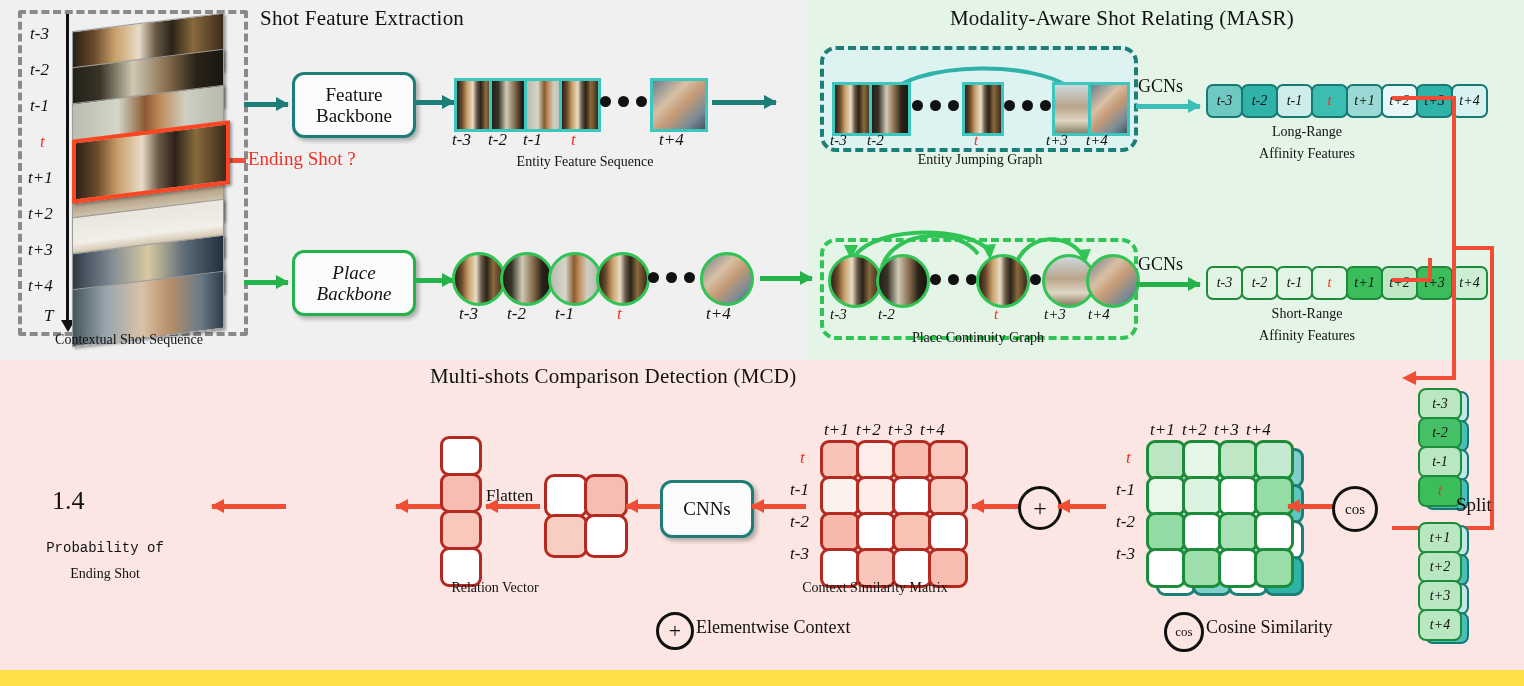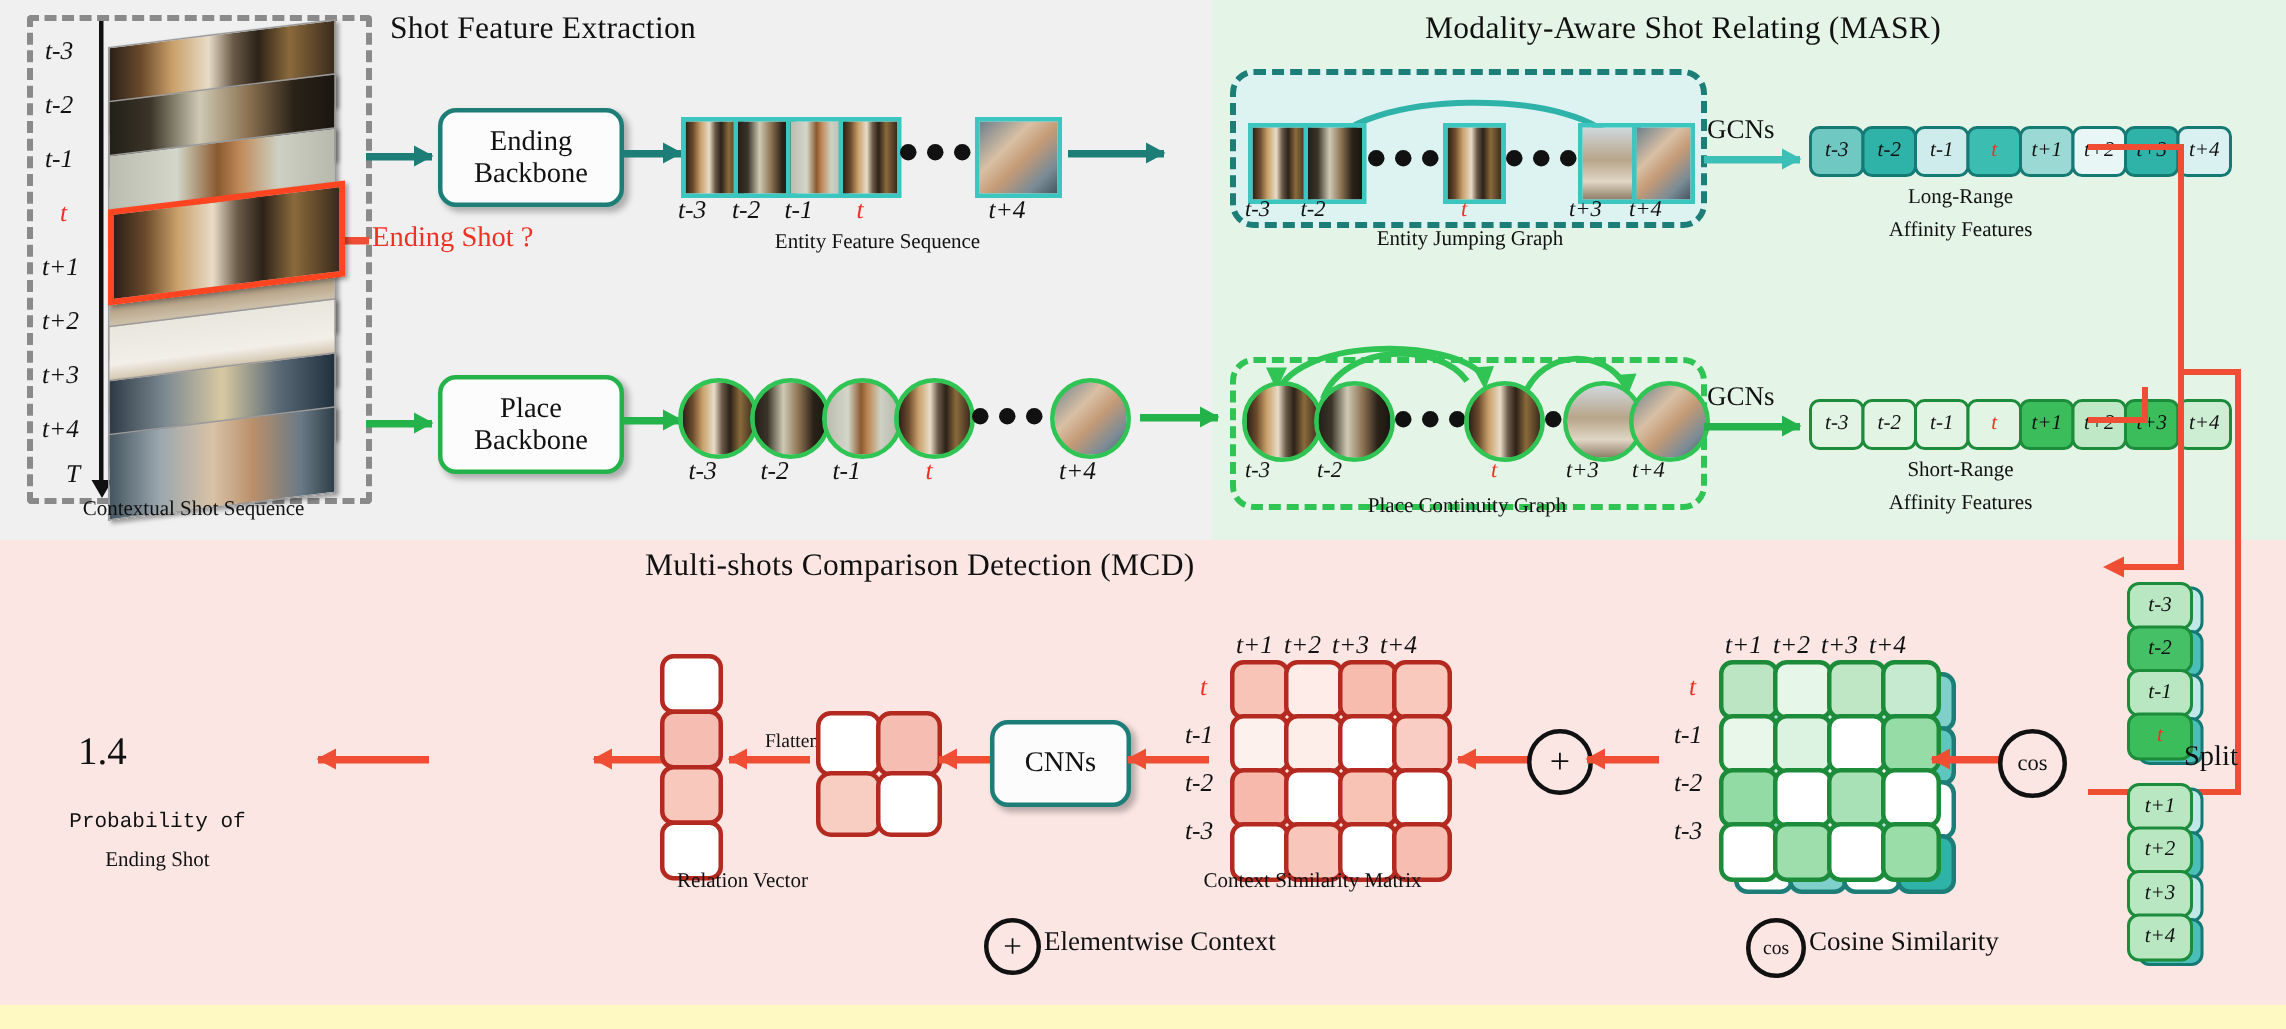--- a/index.html
+++ b/index.html
@@ -1,17 +1,17 @@
 <!DOCTYPE html>
 <html><head>
 <meta charset="utf-8">
 <style>
   html,body{margin:0;padding:0;background:#fff;}
   body{font-family:"Liberation Serif", serif;}
-  #fig{position:relative;width:1524px;height:686px;overflow:hidden;background:#fef9c3;}
+  #fig{position:relative;width:1524px;height:686px;overflow:hidden;background:#fde047;}
 
   .panel{position:absolute;}
   #panel-sfe{left:0;top:0;width:808px;height:360px;background:#f0f0f0;}
   #panel-masr{left:808px;top:0;width:716px;height:360px;background:#e4f4e6;}
   #panel-mcd{left:0;top:360px;width:1524px;height:310px;background:#fbe6e3;}
 
   .ptitle{position:absolute;font-size:21px;color:#111;white-space:nowrap;letter-spacing:.2px;}
 
   .lbl{position:absolute;font-size:17px;color:#111;white-space:nowrap;font-style:italic;}
   .lbl.up{font-style:normal;}
@@ -39,21 +39,21 @@
   .ph-office{background:linear-gradient(90deg,#2e3a46 0%,#7e8a92 25%,#d8c9a2 50%,#5a6a76 75%,#20303c 100%);}
   .ph-phone{background:linear-gradient(90deg,#44555f 0%,#9aa6ae 22%,#d9c2a6 46%,#b98f6a 64%,#6a7a86 85%,#2e3e48 100%);}
   .ph-crowd{background:linear-gradient(180deg,#cfd8dc 0%,#b8a58a 45%,#e0d6c4 75%,#8e7f68 100%);}
   .ph-bald{background:linear-gradient(135deg,#6d7f8c 0%,#d9c0a4 35%,#c49a76 55%,#7a8b96 80%,#43555f 100%);}
 
   
   .procbox{position:absolute;background:#fcfcfc;border-radius:12px;
     display:flex;align-items:center;justify-content:center;text-align:center;
     font-size:19px;line-height:1.12;color:#111;box-shadow:3px 3px 4px rgba(0,0,0,.28);}
   .procbox.teal{border:3px solid #1d7e78;}
-  .procbox.green{border:3px solid #24b34b;}
+  .procbox.green{border:3px solid #24b34b;font-style:italic;}
   .procbox.black{border:3px solid #111;background:#f0f0f0;}
 
   
   .arr{position:absolute;height:5px;}
   .arr .shaft{position:absolute;left:0;top:0;height:5px;width:100%;}
   .arr .head{position:absolute;top:-5px;right:-1px;width:0;height:0;
     border-top:7.5px solid transparent;border-bottom:7.5px solid transparent;}
   .arr.lt .head{right:auto;left:-1px;border-left:none;}
   .t-teal .shaft{background:#1d7e78;} .t-teal .head{border-left:13px solid #1d7e78;}
   .t-green .shaft{background:#24b34b;} .t-green .head{border-left:13px solid #24b34b;}
@@ -149,21 +149,21 @@
   </div>
   <div class="lbl up red" style="left:248px;top:148px;font-size:19px;">Ending Shot ?</div>
 
   <div class="cap" style="left:4px;top:332px;width:250px;">Contextual Shot Sequence</div>
 
   <div class="arr t-teal" style="left:244px;top:102px;width:44px;">
     <div class="shaft"></div>
       <div class="head"></div>
     </div>
   <div class="procbox teal" style="left:292px;top:72px;width:118px;height:60px;">
-    <span><span>Ending</span><br>
+    <span><span>Feature</span><br>
     <span>Backbone</span></span>
   </div>
   <div class="arr t-teal" style="left:414px;top:100px;width:40px;">
     <div class="shaft"></div>
       <div class="head"></div>
     </div>
 
   <div class="arr t-green" style="left:244px;top:280px;width:44px;">
     <div class="shaft"></div>
       <div class="head"></div>
@@ -382,21 +382,21 @@
     </div>
 
   <div class="relvec" id="relation-vector" style="left:440px;top:436px;">
       <div class="rv" style="background: rgb(255, 255, 255);"></div>
       <div class="rv" style="background: rgb(246, 189, 178);"></div>
       <div class="rv" style="background: rgb(248, 200, 189);"></div>
       <div class="rv" style="background: rgb(255, 255, 255);"></div>
     </div>
   <div class="cap" style="left:400px;top:580px;width:190px;">Relation Vector</div>
 
-  <div class="lbl up" style="left:510px;top:486px;font-size:13px;">Flatten</div>
+  <div class="lbl up" style="left:486px;top:486px;font-size:17px;">Flatten</div>
   <div class="arr t-red lt" style="left:486px;top:504px;width:54px;">
     <div class="shaft"></div>
       <div class="head"></div>
     </div>
 
   <div class="grid2" id="cnn-grid" style="left:546px;top:476px;">
       <div class="g2" style="background: rgb(255, 255, 255);"></div>
       <div class="g2" style="background: rgb(246, 189, 178);"></div>
       <div class="g2" style="background: rgb(248, 205, 194);"></div>
       <div class="g2" style="background: rgb(255, 255, 255);"></div>

